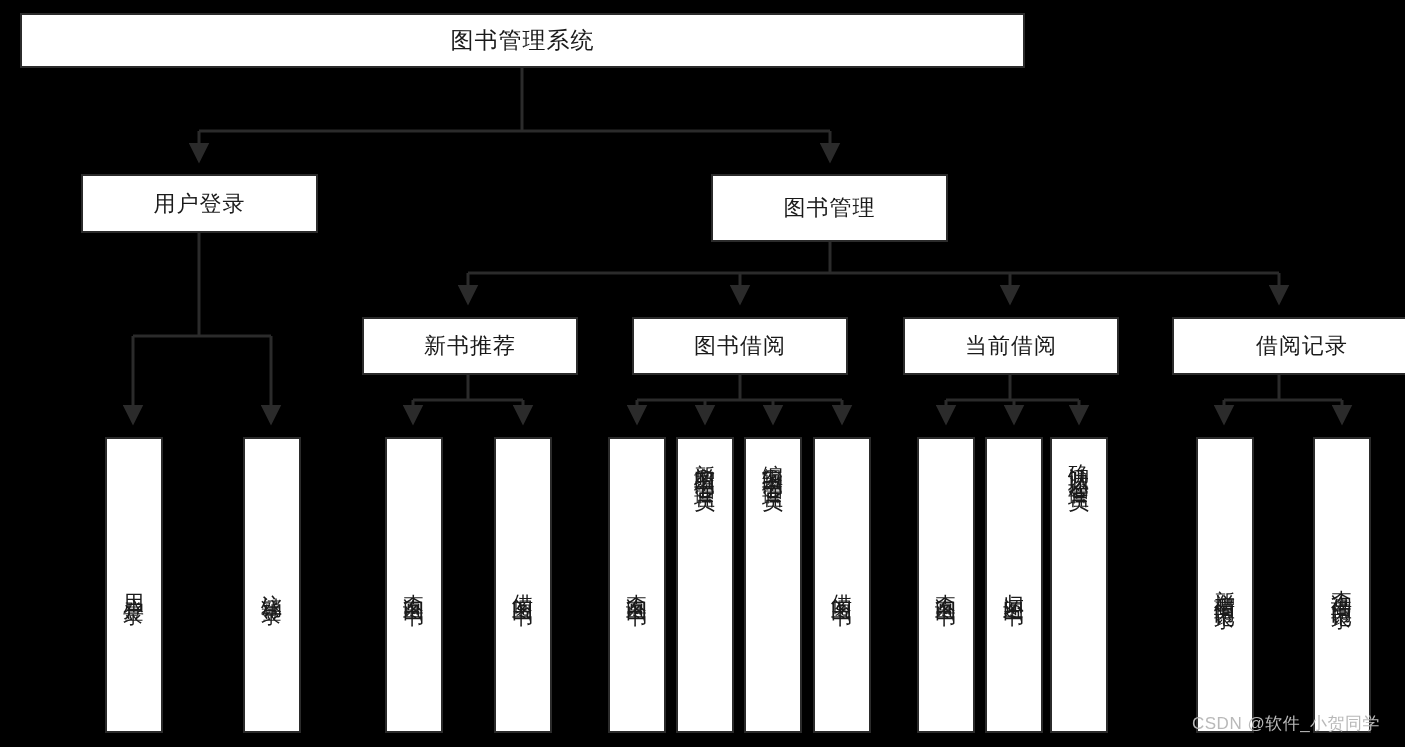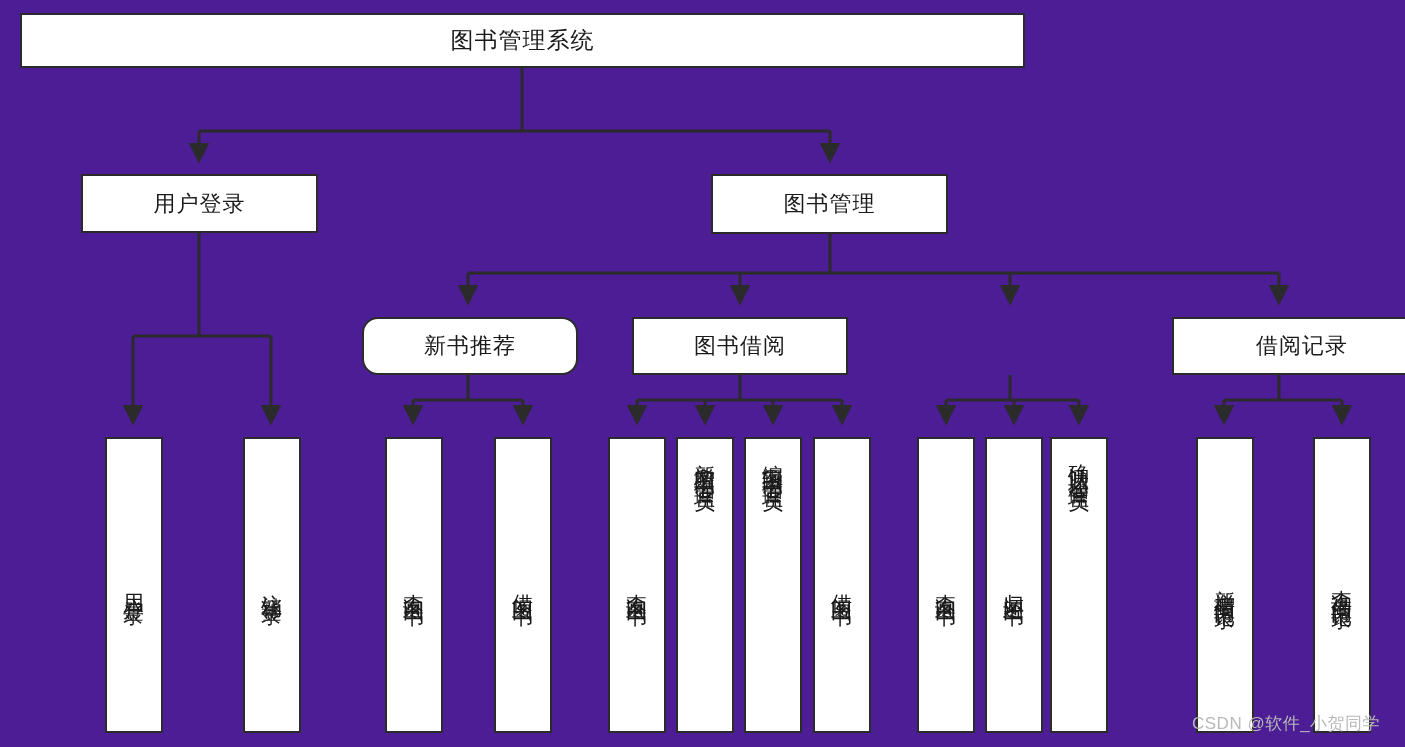--- a/index.html
+++ b/index.html
@@ -7,21 +7,21 @@
     padding: 0;
     background: #ffffff;
   }
   body {
     font-family: "Liberation Sans", "DejaVu Sans", sans-serif;
   }
   #diagram-root {
     position: relative;
     width: 1405px;
     height: 747px;
-    background: #4c1d95;
+    background: #000000;
     overflow: hidden;
   }
   #edge-layer {
     position: absolute;
     left: 0;
     top: 0;
     width: 1405px;
     height: 747px;
   }
   .node {
@@ -126,30 +126,33 @@
     </g>
   </svg>
 
   <div class="node horiz root" style="left:20px; top:13px; width:1005px; height:55px;">
     <span>图书管理系统</span>
   </div>
 
   <div class="node horiz" style="left:81px; top:174px; width:237px; height:59px;">
     <span>用户登录</span>
   </div>
-  <div class="node horiz" style="left:711px; top:174px; width:237px; height:60px;">
+  <div class="node horiz" style="left:711px; top:174px; width:237px; height:68px;">
     <span>图书管理</span>
   </div>
 
-  <div class="node horiz" style="left:362px; top:317px; width:216px; height:58px;border-radius:16px;">
+  <div class="node horiz" style="left:362px; top:317px; width:216px; height:58px;">
     <span>新书推荐</span>
   </div>
   <div class="node horiz" style="left:632px; top:317px; width:216px; height:58px;align-items:center;">
     <span>图书借阅</span>
   </div>
+  <div class="node horiz" style="left:903px; top:317px; width:216px; height:58px;">
+    <span>当前借阅</span>
+  </div>
   <div class="node horiz" style="left:1172px; top:317px; width:260px; height:58px;">
     <span>借阅记录</span>
   </div>
 
   <div class="node vert centered" style="left:105px; top:437px; width:58px; height:296px;">
     <span class="vlabel">用户登录</span>
   </div>
   <div class="node vert centered" style="left:243px; top:437px; width:58px; height:296px;">
     <span class="vlabel">注销登录</span>
   </div>

